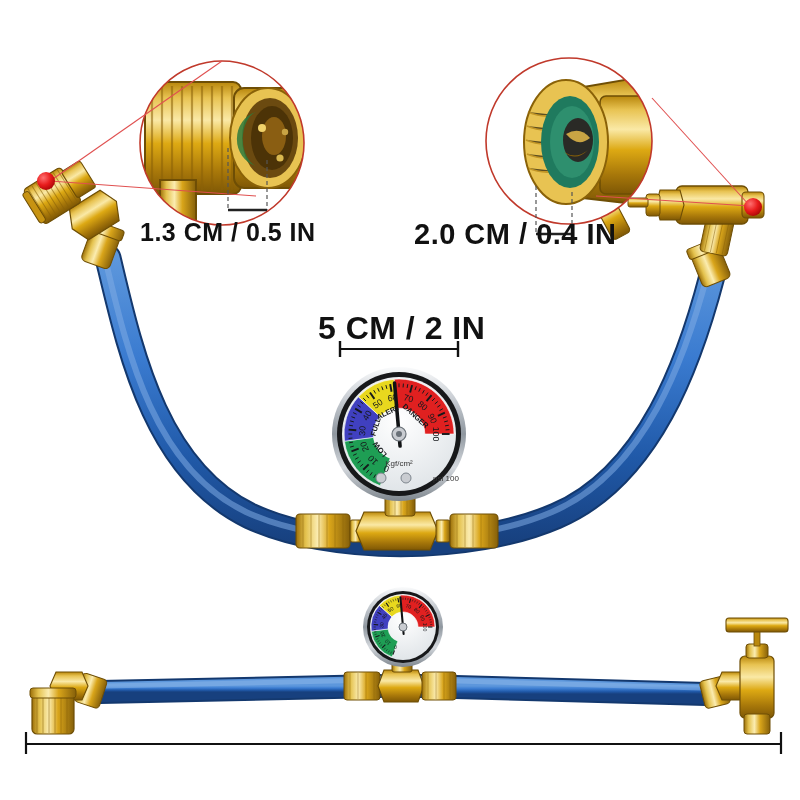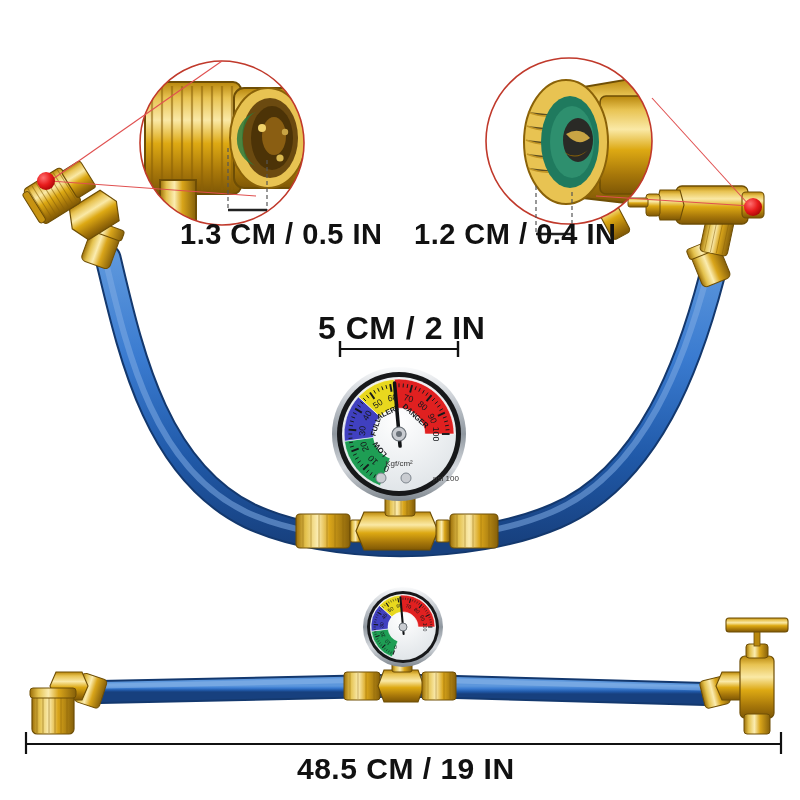--- a/index.html
+++ b/index.html
@@ -7,21 +7,21 @@
   #stage{position:relative;width:800px;height:800px;background:#ffffff;}
 
   .dim-label{
     position:absolute;
     font-family:"Liberation Sans",sans-serif;
     font-weight:bold;
     color:#111111;
     white-space:nowrap;
     letter-spacing:.5px;
   }
-  #label-left   {left:140px; top:218px; font-size:29px;margin-left:40px;}
+  #label-left   {left:140px; top:218px; font-size:25px;}
   #label-right  {left:414px; top:218px; font-size:29px;}
   #label-mid    {left:318px; top:310px; font-size:32px;}
   #label-total  {left:297px; top:752px; font-size:30px;}
 
   svg{position:absolute;left:0;top:0;width:800px;height:800px;}
   #art{pointer-events:none;}
 </style>
 </head>
 <body>
 
@@ -496,18 +496,17 @@
 
     <g>
       <line x1="26" y1="732" x2="26" y2="754" stroke="#111" stroke-width="2.2"></line>
       <line x1="781" y1="732" x2="781" y2="754" stroke="#111" stroke-width="2.2"></line>
       <line x1="26" y1="744" x2="781" y2="744" stroke="#111" stroke-width="2.2"></line>
     </g>
   </svg>
 
   <div class="dim-label" id="label-left">1.3 CM / 0.5 IN</div>
 
-  <div class="dim-label" id="label-right">1.2 CM / 0.4 IN</div>
+  <div class="dim-label" id="label-right">2.0 CM / 0.4 IN</div>
 
   <div class="dim-label" id="label-mid">5 CM / 2 IN</div>
 
-  <div class="dim-label" id="label-total">48.5 CM / 19 IN</div>
 </div>
 
 </body></html>

